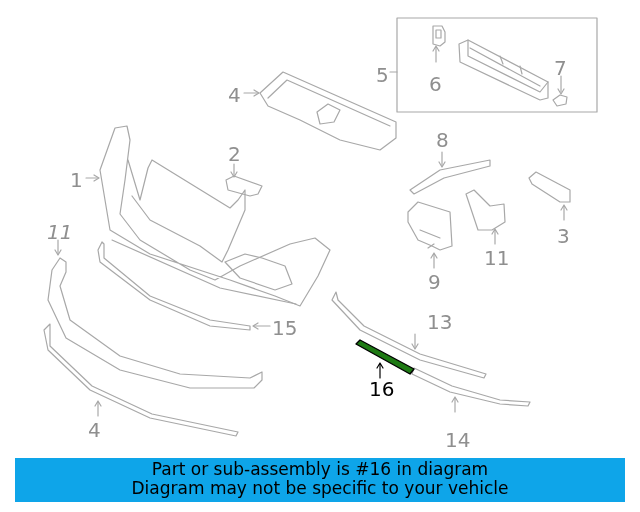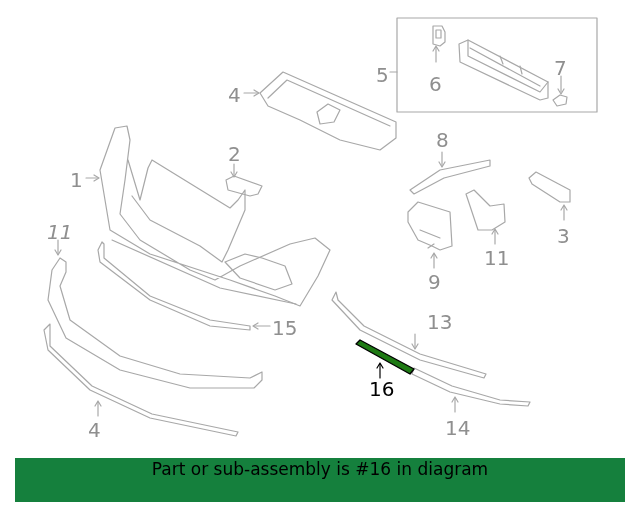--- a/index.html
+++ b/index.html
@@ -1,20 +1,20 @@
 <!DOCTYPE html>
 <html><head>
 <meta charset="utf-8">
 <style>
   html, body { margin:0; padding:0; background:#ffffff; }
   body { width:640px; height:512px; position:relative; overflow:hidden; font-family:"DejaVu Sans", sans-serif; }
   #diagram { position:absolute; left:0; top:0; width:640px; height:450px; }
   .lbl { position:absolute; font-size:20px; color:#8f8f8f; line-height:20px; font-family:"DejaVu Sans", sans-serif; }
   .lbl.hl { color:#000000; }
-  #banner { position:absolute; left:15px; top:458px; width:610px; height:44px; background:#15803d;
+  #banner { position:absolute; left:15px; top:458px; width:610px; height:44px; background:#0ea5e9;
             color:#000; text-align:center; font-size:17px; line-height:19px; padding-top:2px; box-sizing:border-box; }
   #banner div { white-space:nowrap; }
 </style>
 </head>
 <body>
 
 <div id="diagram">
   <svg width="640" height="450" viewBox="0 0 640 450" fill="none" stroke="#a8a8a8" stroke-width="1.2" stroke-linejoin="round" stroke-linecap="round">
 
     <rect x="397" y="18" width="200" height="94"></rect>
@@ -131,20 +131,21 @@
   <div class="lbl" style="left:228px;top:85px;">4</div>
   <div class="lbl" style="left:376px;top:65px;">5</div>
   <div class="lbl" style="left:429px;top:74px;">6</div>
   <div class="lbl" style="left:554px;top:58px;">7</div>
   <div class="lbl" style="left:436px;top:130px;">8</div>
   <div class="lbl" style="left:428px;top:272px;">9</div>
   <div class="lbl" style="left:484px;top:248px;">11</div>
   <div class="lbl" style="left:47px;top:222px;font-style:italic;">11</div>
   <div class="lbl" style="left:88px;top:420px;">4</div>
   <div class="lbl" style="left:403px;top:312px;margin-left:24px;">13</div>
-  <div class="lbl" style="left:445px;top:418px;">14</div>
+  <div class="lbl" style="left:445px;top:430px;">14</div>
   <div class="lbl" style="left:272px;top:318px;">15</div>
   <div class="lbl hl" style="left:369px;top:379px;text-align:right;">16</div>
 </div>
 
 <div id="banner">
   <div>Part or sub-assembly is #16 in diagram</div>
+  <div>Diagram may not be specific to your vehicle</div>
 </div>
 
 </body></html>

